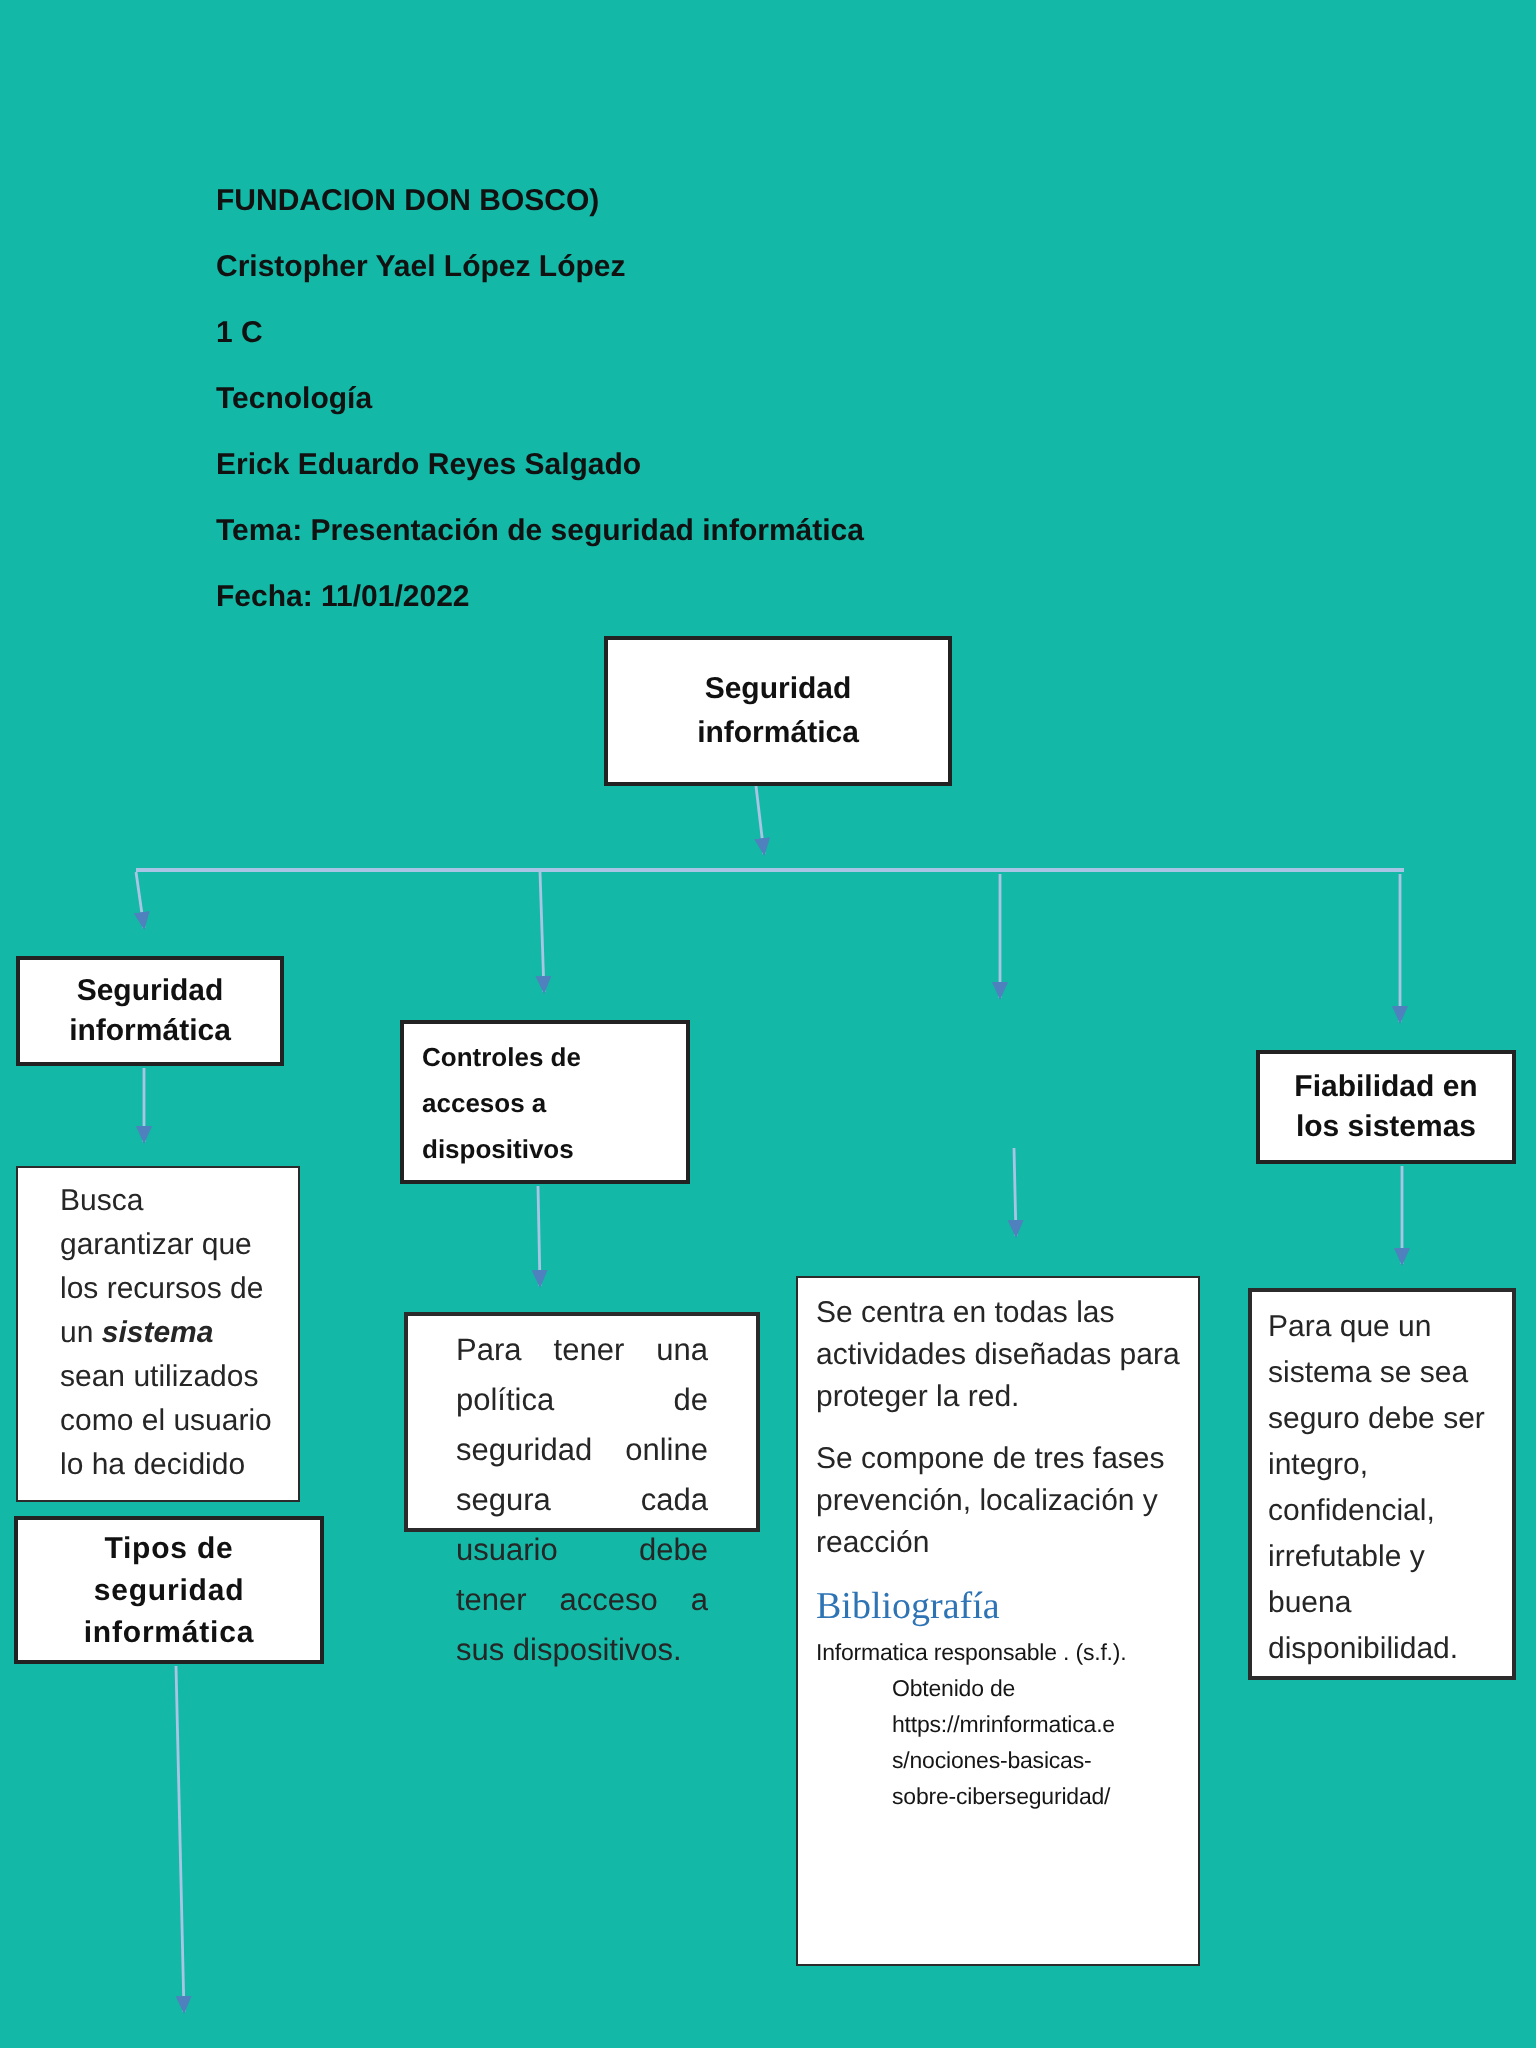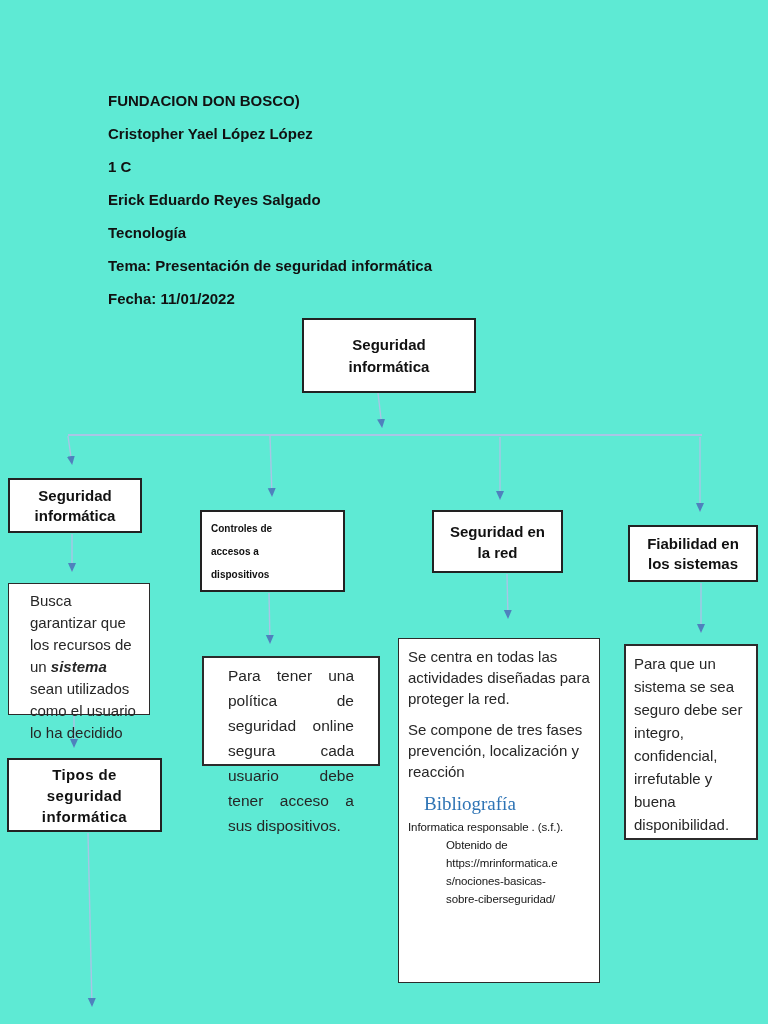--- a/index.html
+++ b/index.html
@@ -4,57 +4,57 @@
 <style>
   :root{
     --arrow-line:#a9c5e5;
     --arrow-head:#4e81bd;
     --biblio-blue:#2e74b5;
     --border-dark:#222222;
     --ink:#1f1f1f;
   }
   html,body{margin:0;padding:0;background:#ffffff;}
   .page{
-    position:relative;width:768px;height:1024px;background:#5eead4;
+    position:relative;width:768px;height:1024px;background:#14b8a6;
     overflow:hidden;font-family:"Liberation Sans",sans-serif;color:var(--ink);
   }
   .connectors{position:absolute;left:0;top:0;width:768px;height:1024px;}
 
   
   .hdr{position:absolute;left:108px;top:84px;}
   .hdr p{margin:0;font-size:15px;font-weight:700;line-height:33px;color:#111;}
 
   
   .node{
     position:absolute;background:#fff;border:2px solid var(--border-dark);
     font-weight:700;font-size:15px;line-height:21px;color:#111;
     display:flex;align-items:center;justify-content:center;
     text-align:center;white-space:pre-line;box-sizing:border-box;
   }
-  .node.left{justify-content:flex-start;text-align:left;padding:6px 9px;line-height:23px;font-size:10px;}
+  .node.left{justify-content:flex-start;text-align:left;padding:6px 9px;line-height:23px;font-size:13px;}
 
   
   .box{
     position:absolute;background:#fff;border:1px solid #2b2b2b;
     font-weight:400;font-size:15px;line-height:22px;color:#262626;
     padding:6px 7px;box-sizing:border-box;text-align:left;
   }
 
   #root{left:302px;top:318px;width:174px;height:75px;line-height:22px;}
   #c1h{left:8px;top:478px;width:134px;height:55px;line-height:20px;}
-  #c1d{left:8px;top:583px;width:142px;height:132px;padding-left:21px;}
+  #c1d{left:8px;top:583px;width:142px;height:168px;padding-left:21px;}
   #c1d .emph{font-weight:700;font-style:italic;}
   #c1s{left:7px;top:758px;width:155px;height:74px;line-height:21px;letter-spacing:.4px;}
   #c2h{left:200px;top:510px;width:145px;height:82px;}
   #c2d{left:202px;top:656px;width:178px;height:110px;border-width:2px;text-align:justify;line-height:25px;font-size:15.5px;padding:5px 24px;}
   #c3h{left:432px;top:510px;width:131px;height:63px;}
   #c3d{left:398px;top:638px;width:202px;height:345px;padding:7px 9px;line-height:21px;}
   #c3d p{margin:0 0 10px 0;}
   #c3d .biblio{
-    margin:3px 0 3px 16px;font-family:"Liberation Serif",serif;font-weight:400;
+    margin:3px 0 3px 0;font-family:"Liberation Serif",serif;font-weight:400;
     font-size:19px;color:var(--biblio-blue);line-height:23px;
   }
   .cite{font-size:11.5px;font-weight:400;line-height:18px;color:#161616;letter-spacing:-.1px;}
   .cite-indent{margin-left:38px;white-space:pre-line;}
   #c4h{left:628px;top:525px;width:130px;height:57px;line-height:20px;}
   #c4d{left:624px;top:644px;width:134px;height:196px;border-width:2px;line-height:23px;padding:6px 8px;}
 </style>
 </head>
 <body>
 
@@ -77,22 +77,22 @@
     <line x1="88" y1="833" x2="92" y2="1006" style="stroke:var(--arrow-line)" stroke-width="1.4" marker-end="url(#ah)"></line>
     <line x1="269" y1="593" x2="270" y2="643" style="stroke:var(--arrow-line)" stroke-width="1.4" marker-end="url(#ah)"></line>
     <line x1="507" y1="574" x2="508" y2="618" style="stroke:var(--arrow-line)" stroke-width="1.4" marker-end="url(#ah)"></line>
     <line x1="701" y1="583" x2="701" y2="632" style="stroke:var(--arrow-line)" stroke-width="1.4" marker-end="url(#ah)"></line>
   </svg>
 
   <header class="hdr">
     <p>FUNDACION DON BOSCO)</p>
     <p>Cristopher Yael López López</p>
     <p>1 C</p>
+    <p>Tecnología</p>
     <p>Erick Eduardo Reyes Salgado</p>
-    <p>Tecnología</p>
     <p>Tema: Presentación de seguridad informática</p>
     <p>Fecha: 11/01/2022</p>
   </header>
 
   <div class="node" id="root">Seguridad
 informática</div>
 
   <div class="node" id="c1h">Seguridad
 informática</div>
 
@@ -101,22 +101,20 @@
   <div class="node" id="c1s">Tipos de
 seguridad
 informática</div>
 
   <div class="node left" id="c2h">Controles de
 accesos a
 dispositivos</div>
 
   <div class="box" id="c2d">Para tener una política de seguridad online segura cada usuario debe tener acceso a sus dispositivos.</div>
 
-  <div class="node" id="c3h">Seguridad en
-la red</div>
 
   <div class="box" id="c3d">
     <p>Se centra en todas las actividades diseñadas para proteger la red.</p>
     <p>Se compone de tres fases prevención, localización y reacción</p>
     <h3 class="biblio">Bibliografía</h3>
     <div class="cite">
       <div>Informatica responsable . (s.f.).</div>
       <div class="cite-indent">Obtenido de
 https://mrinformatica.e
 s/nociones-basicas-

